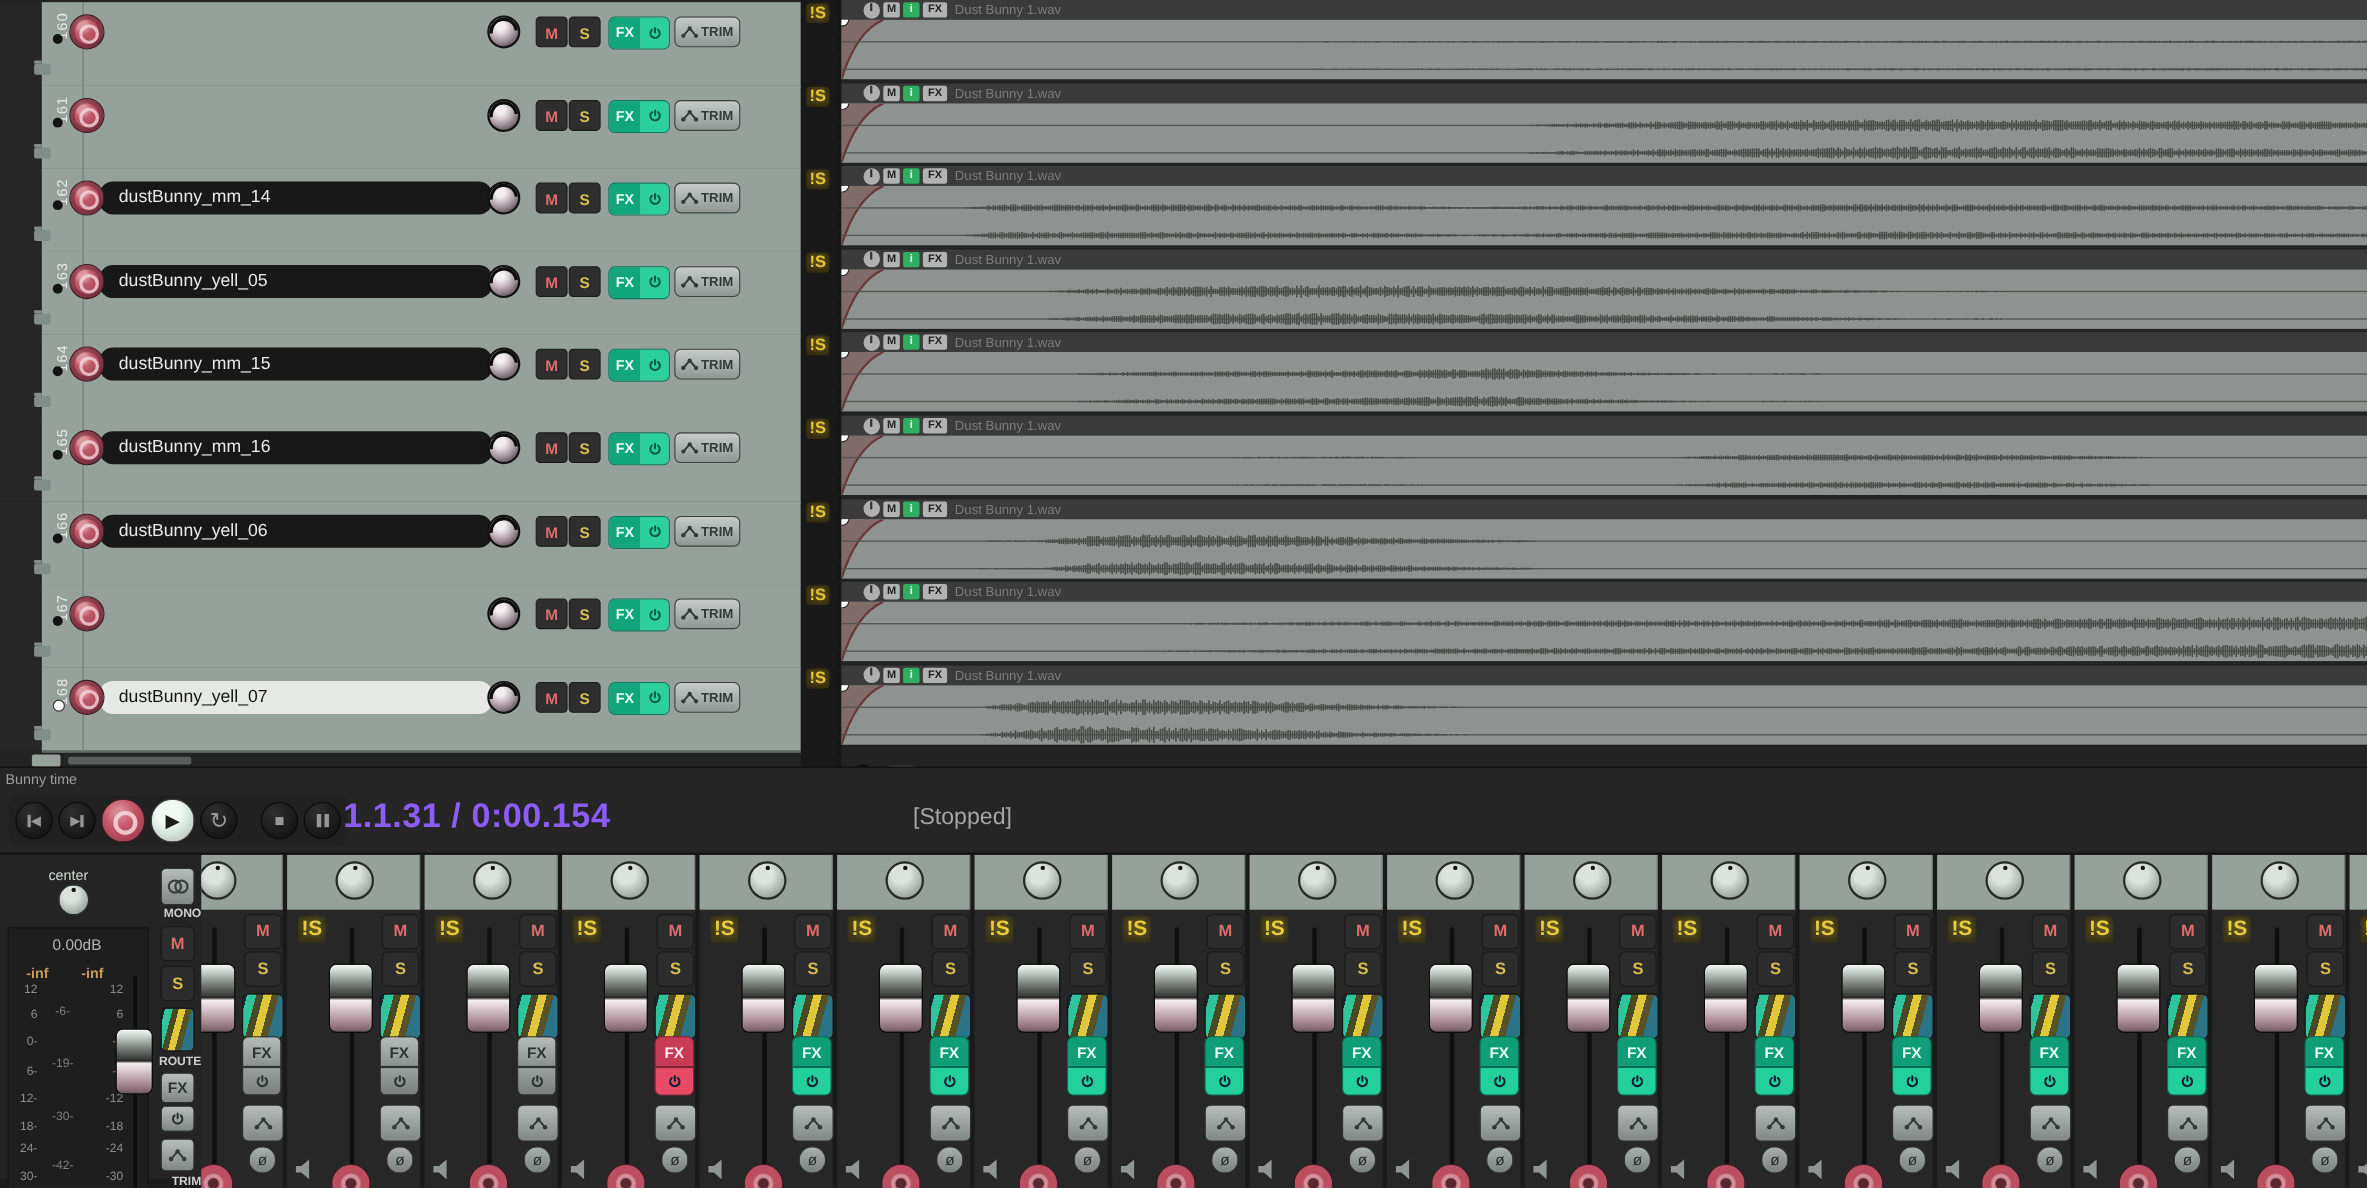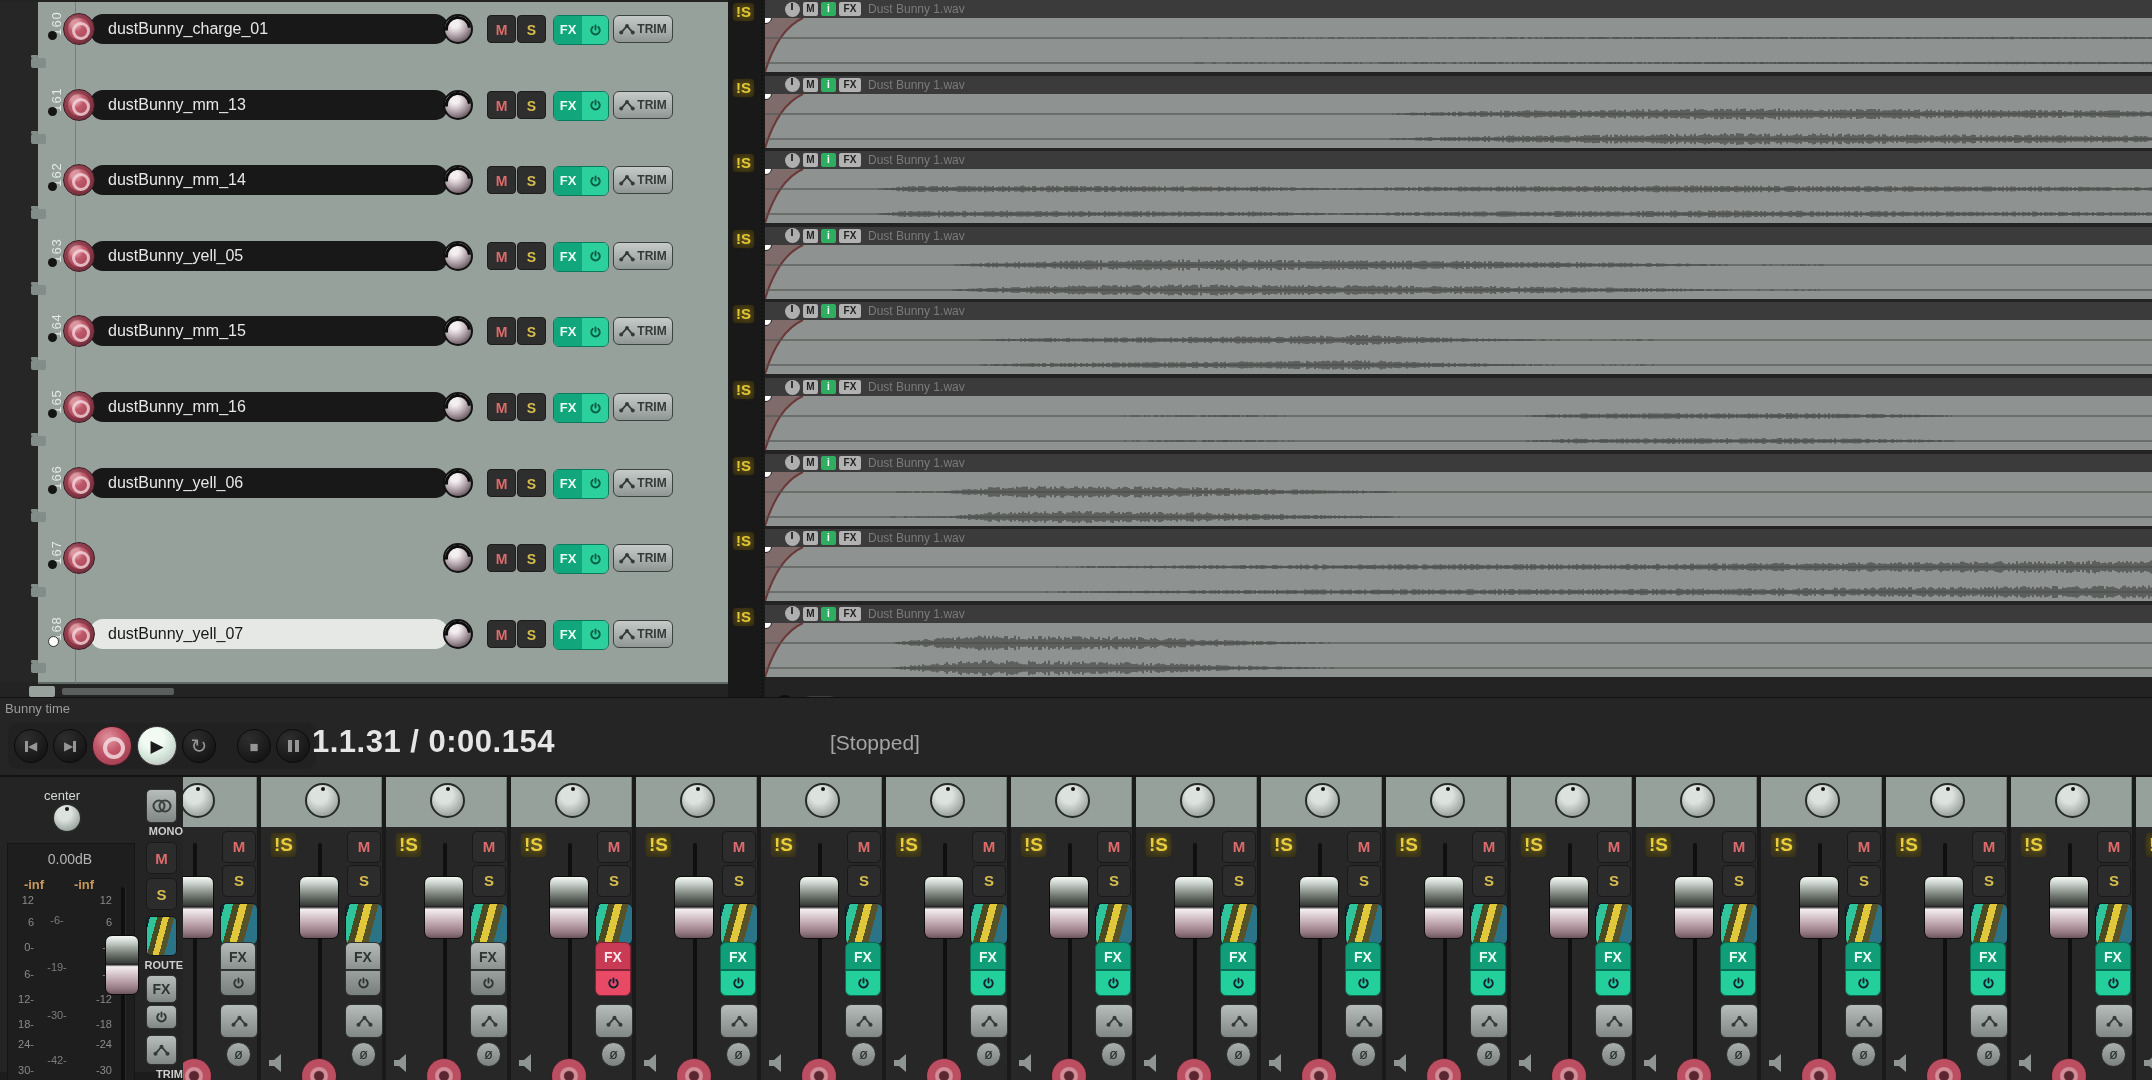--- a/index.html
+++ b/index.html
@@ -96,21 +96,21 @@
   .tbtn.rec{width:40px;height:40px;
      background:radial-gradient(circle at 40% 30%,#d88993 0 10%,#c4566a 40%,#a03c4f 85%,#6e2836 100%);
      border:1px solid #401b23;}
   .tbtn.rec::after{content:"";position:absolute;left:10px;top:10px;width:14px;height:14px;border-radius:50%;
      border:4px solid rgba(245,225,228,.8);}
   .tbtn.play{width:40px;height:40px;color:#1c1c1c;font-size:17px;
      background:radial-gradient(circle at 40% 30%,#f2faf4 0 30%,#cfe2d6 60%,#b9a7b0 100%);
      border:1px solid #3c3c3c;}
   .tbtn.gap{margin-left:16px;}
   .tbtn .pbar{width:4px;height:12px;background:#969696;margin:0 1.5px;}
-  #timedisp{position:absolute;left:312px;top:26px;font-size:31px;font-weight:bold;color:#e5e5e5;letter-spacing:.5px;}
+  #timedisp{position:absolute;left:312px;top:26px;font-size:31px;font-weight:bold;color:#8b5cf6;letter-spacing:.5px;}
   #status{position:absolute;left:830px;top:33px;font-size:21px;color:#a5a5a5;}
 
   
   #mixer{position:absolute;left:0;top:775px;width:2152px;height:297px;background:#242424;border-top:2px solid #131313;box-sizing:border-box;}
   #master{position:absolute;left:0;top:0;width:140px;height:305px;}
   #masterpan{position:absolute;left:44px;top:11px;font-size:13px;color:#d3d9d5;}
   .mknob{position:absolute;border-radius:50%;
      background:radial-gradient(circle at 40% 32%,#dce2de 0 30%,#aab3ae 65%,#7b8480 100%);
      border:2px solid #262a28;box-sizing:border-box;}
   .mknob::after{content:"";position:absolute;left:50%;top:2px;width:4px;height:4px;margin-left:-2px;
@@ -186,21 +186,20 @@
           <div class="gut"></div>
           <div class="numcol">
             <span>160</span>
           </div>
           <div class="panel"></div>
           <div class="grpdot"></div>
           <div class="foldico"></div>
           <div class="recbtn">
             <div class="recbtn-inner"></div>
           </div>
-          <div class="tname">dustBunny_charge_01</div>
           <div class="tknob"></div>
           <div class="msq m">M</div>
           <div class="msq s">S</div>
           <div class="fxpill">
             <div class="fxseg">FX</div>
             <div class="pwseg">
               <svg width="13" height="13" viewBox="0 0 14 14">
                 <path d="M7 1.5 L7 6" stroke="#0b5c44" stroke-width="2" stroke-linecap="round" fill="none"></path>
                 <path d="M4 3.2 A4.6 4.6 0 1 0 10 3.2" stroke="#0b5c44" stroke-width="2" stroke-linecap="round" fill="none"></path>
               </svg>
@@ -220,21 +219,20 @@
           <div class="gut"></div>
           <div class="numcol">
             <span>161</span>
           </div>
           <div class="panel"></div>
           <div class="grpdot"></div>
           <div class="foldico"></div>
           <div class="recbtn">
             <div class="recbtn-inner"></div>
           </div>
-          <div class="tname">dustBunny_mm_13</div>
           <div class="tknob"></div>
           <div class="msq m">M</div>
           <div class="msq s">S</div>
           <div class="fxpill">
             <div class="fxseg">FX</div>
             <div class="pwseg">
               <svg width="13" height="13" viewBox="0 0 14 14">
                 <path d="M7 1.5 L7 6" stroke="#0b5c44" stroke-width="2" stroke-linecap="round" fill="none"></path>
                 <path d="M4 3.2 A4.6 4.6 0 1 0 10 3.2" stroke="#0b5c44" stroke-width="2" stroke-linecap="round" fill="none"></path>
               </svg>

